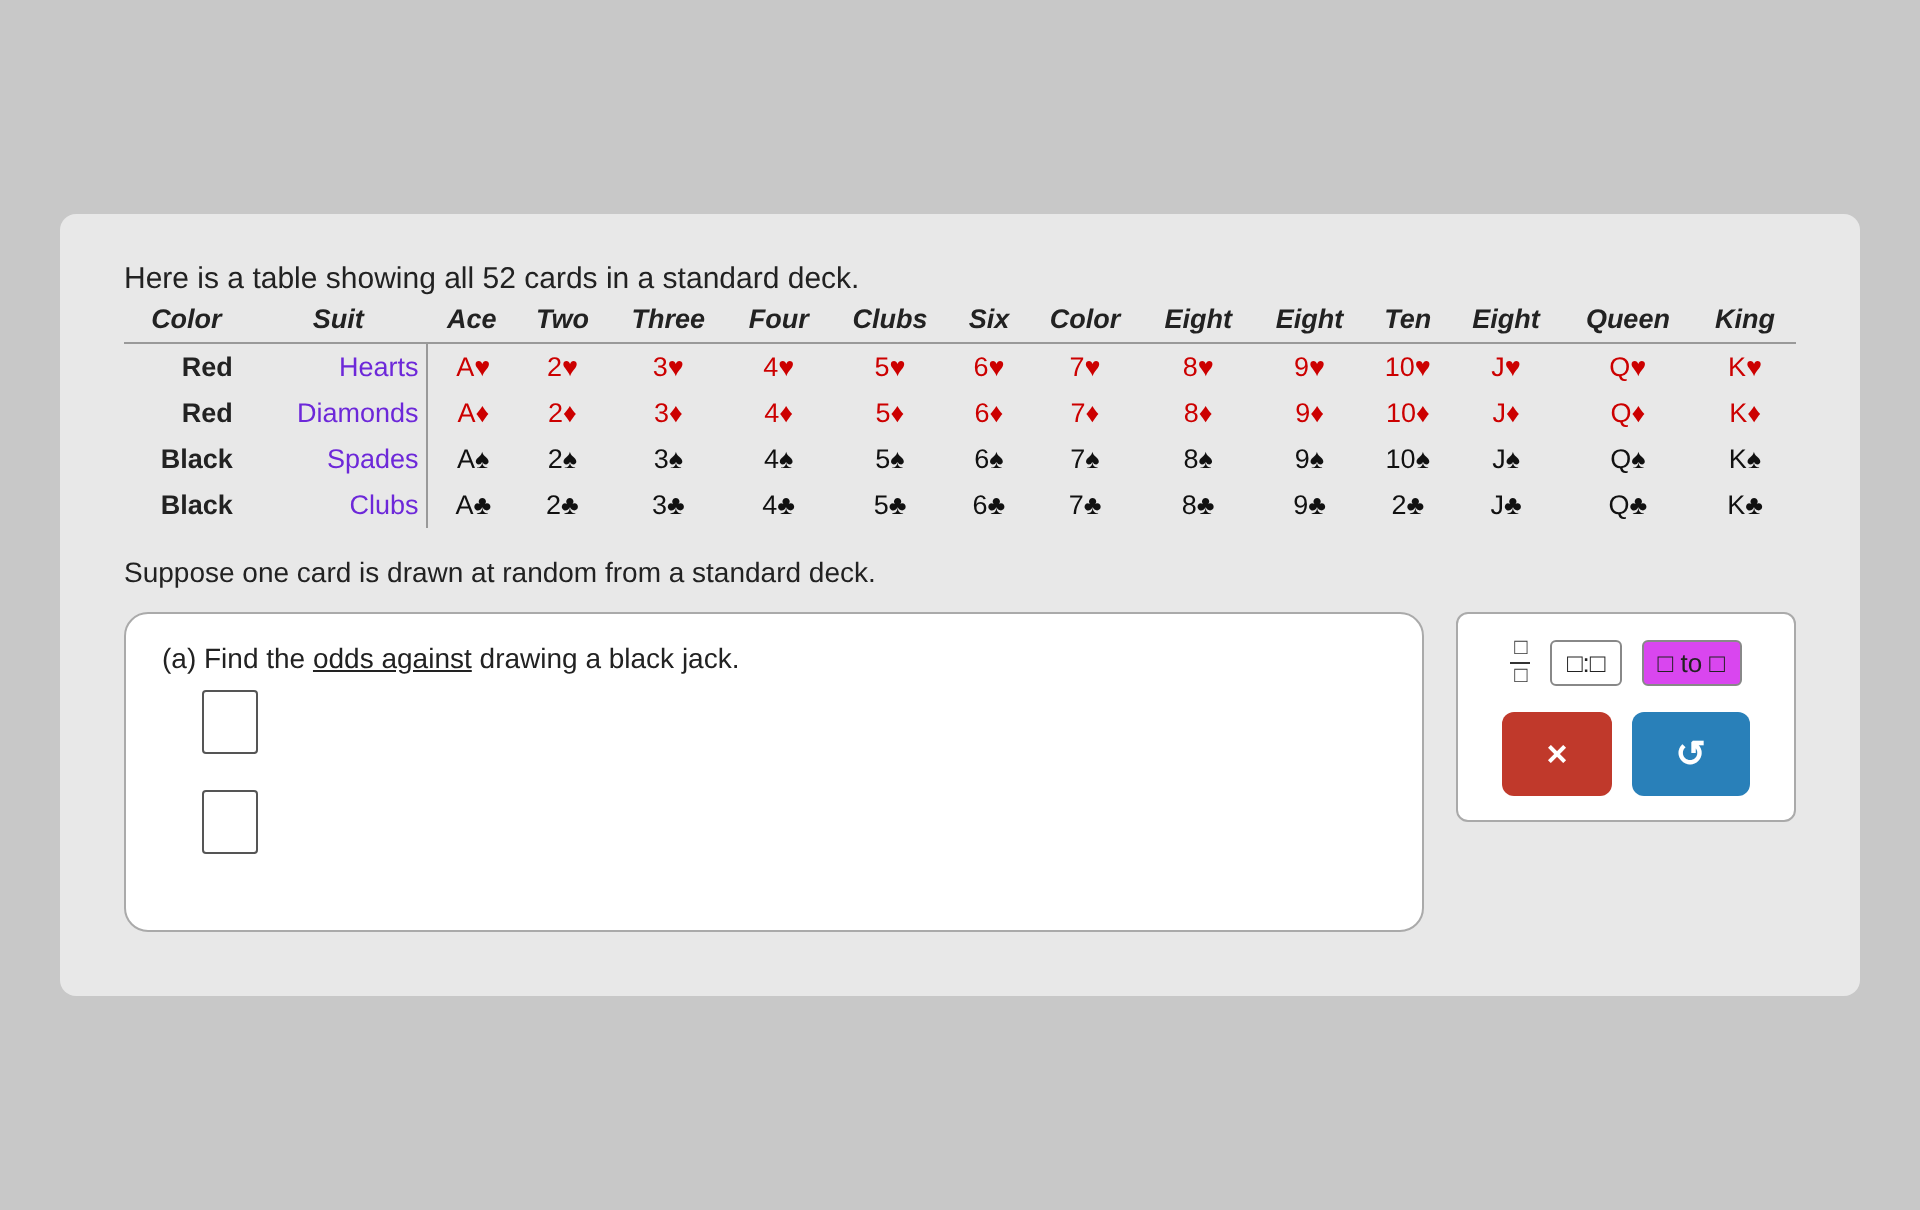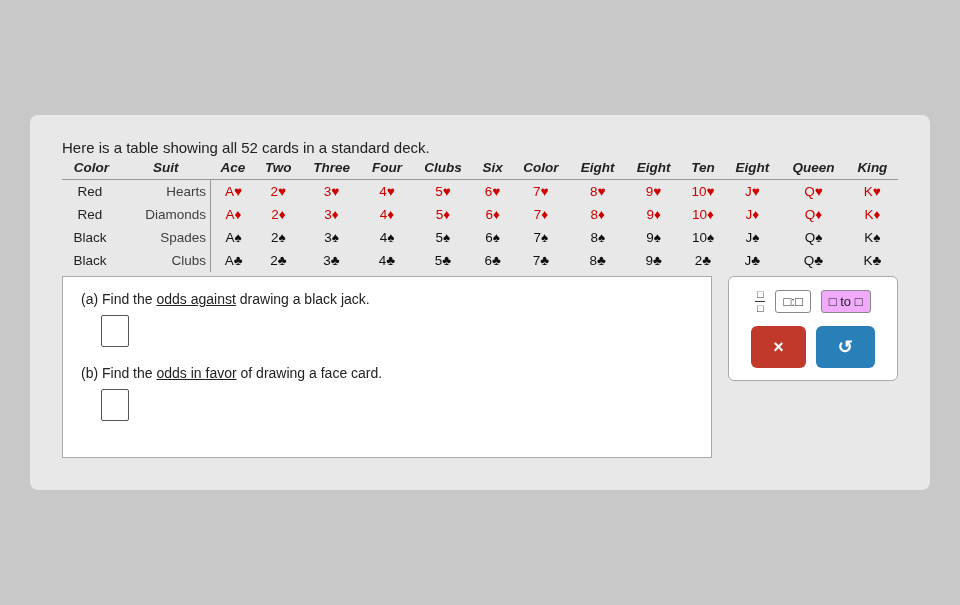--- a/index.html
+++ b/index.html
@@ -34,29 +34,29 @@
     .card-table th, .card-table td {
       padding: 4px 5px;
       text-align: center;
       white-space: nowrap;
     }
     .card-table th {
       font-weight: bold;
       color: #222;
     }
     .card-table td.color-col {
-      font-weight: normal;
-      color: #222;
-      text-align: center;
+      font-weight: bold;
+      color: #222;
+      text-align: right;
       padding-right: 8px;
     }
     .card-table td.suit-col {
       text-align: right;
       padding-right: 4px;
-      color: #404040;
+      color: #6d28d9;
     }
     .card-table td.divider {
       border-left: 1.5px solid #999;
       padding-left: 6px;
     }
     .face-cards-label {
       text-align: right;
       font-weight: bold;
       font-size: 13.5px;
       margin-bottom: 2px;
@@ -78,21 +78,21 @@
     
     .bottom-section {
       display: flex;
       gap: 16px;
       align-items: flex-start;
     }
 
     
     .questions-box {
       border: 1.5px solid #aaa;
-      border-radius: 0;
+      border-radius: 12px;
       background: #fff;
       padding: 14px 18px 18px 18px;
       flex: 1;
       min-height: 160px;
     }
     .question-item {
       margin-bottom: 18px;
     }
     .question-label {
       font-size: 14px;
@@ -145,21 +145,21 @@
       font-size: 13px;
       background: #fff;
       cursor: pointer;
       color: #222;
     }
     .to-btn {
       border: 1.5px solid #888;
       border-radius: 3px;
       padding: 3px 7px;
       font-size: 13px;
-      background: #f0abfc;
+      background: #d946ef;
       cursor: pointer;
       color: #222;
     }
     .tools-row-2 {
       display: flex;
       gap: 10px;
       justify-content: center;
     }
     .btn-x {
       background: #c0392b;
@@ -274,36 +274,33 @@
           <td><span class="black-suit">8♣</span></td>
           <td><span class="black-suit">9♣</span></td>
           <td><span class="black-suit">2♣</span></td>
           <td><span class="black-suit">J♣</span></td>
           <td><span class="black-suit">Q♣</span></td>
           <td><span class="black-suit">K♣</span></td>
         </tr>
       </tbody>
   </table>
 
+  <p class="suppose-text">Suppose one card is drawn at random from a standard deck.</p>
 
   <div class="bottom-section">
 
     <div class="questions-box">
       <div class="question-item">
         <div class="question-label">
           <span>(a) </span>
           <span>Find the </span><span class="underline-link">odds against</span><span> drawing a black jack.</span>
         </div>
         <div class="answer-box"></div>
       </div>
       <div class="question-item">
-        <div class="question-label">
-          <span>(b) </span>
-          <span>Find the </span><span class="underline-link">odds in favor</span><span> of drawing a face card.</span>
-        </div>
         <div class="answer-box"></div>
       </div>
     </div>
 
     <div class="tools-box">
       <div class="tools-row-1">
 
         <span class="fraction-icon">
           <span class="num">□</span>
           <span class="den">□</span>

